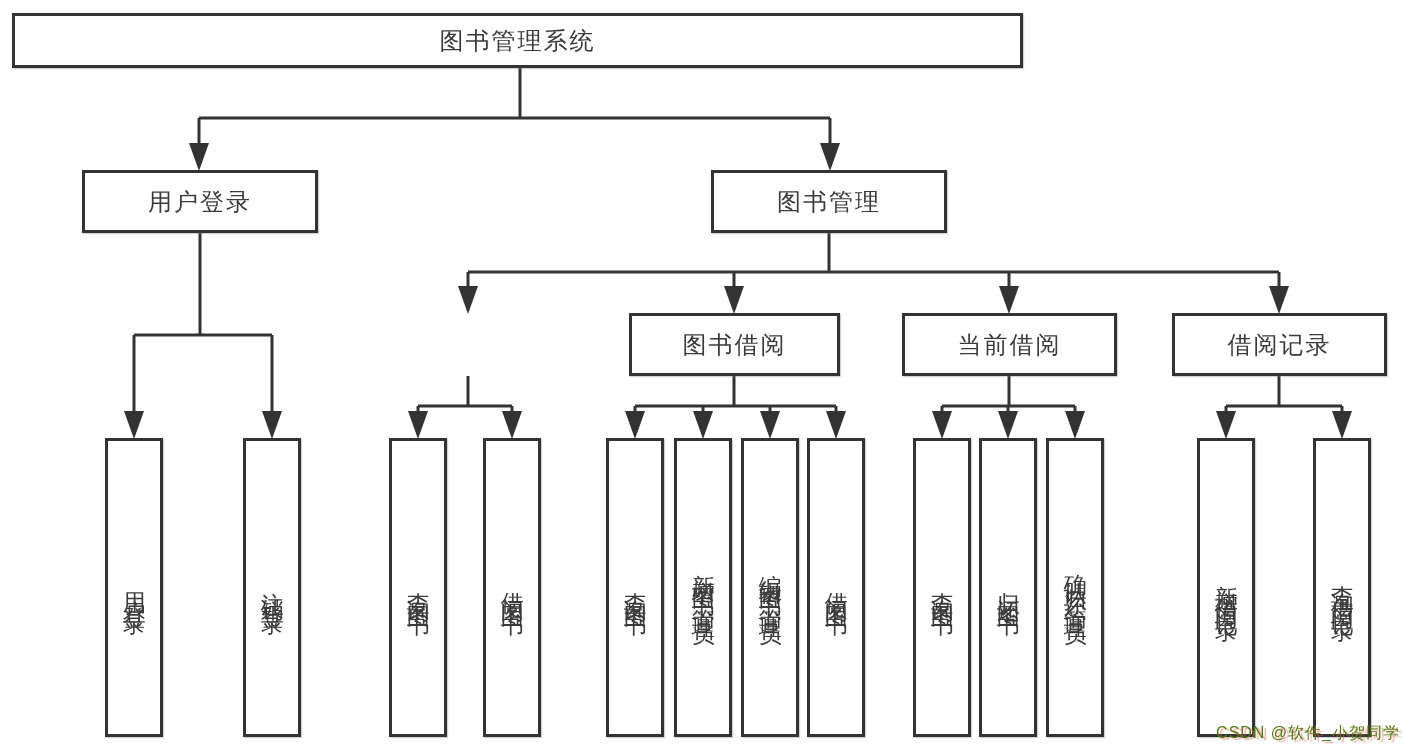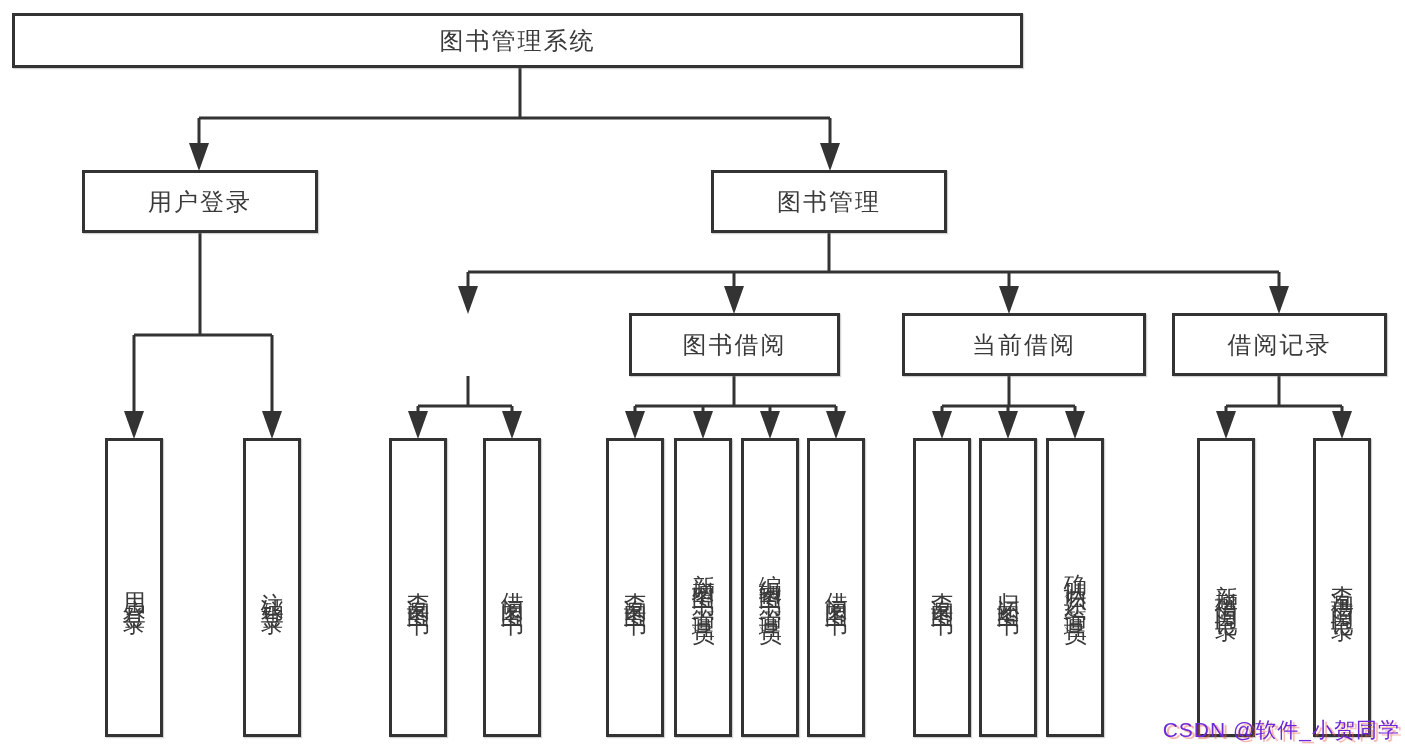--- a/index.html
+++ b/index.html
@@ -44,23 +44,23 @@
     text-orientation: mixed;
     font-size: 23px;
     letter-spacing: 7px;
     line-height: 1.1;
     white-space: nowrap;
   }
   .watermark {
     position: absolute;
     right: 5px;
     bottom: 3px;
-    font-size: 21px;
+    font-size: 16px;
     letter-spacing: 1px;
-    color: #6d28d9;
+    color: #4d7c0f;
     text-shadow: 3px 2px 1px rgba(235, 100, 85, 0.55);
     z-index: 5;
     white-space: nowrap;
   }
 </style>
 </head>
 <body>
 
 <div class="stage">
 
@@ -121,21 +121,21 @@
   <div class="node" style="left:82px; top:170px; width:236px; height:63px;">
     <span class="h-label">用户登录</span>
   </div>
   <div class="node" style="left:711px; top:170px; width:236px; height:63px;text-align:center;">
     <span class="h-label">图书管理</span>
   </div>
 
   <div class="node" style="left:629px; top:313px; width:211px; height:63px;">
     <span class="h-label">图书借阅</span>
   </div>
-  <div class="node" style="left:902px; top:313px; width:244px; height:63px;justify-content:center;">
+  <div class="node" style="left:902px; top:313px; width:215px; height:63px;justify-content:center;">
     <span class="h-label">当前借阅</span>
   </div>
   <div class="node" style="left:1172px; top:313px; width:215px; height:63px;align-items:center;">
     <span class="h-label">借阅记录</span>
   </div>
 
   <div class="node leaf" style="left:105px;">
     <span class="v-label">用户登录</span>
   </div>
   <div class="node leaf" style="left:243px;">

